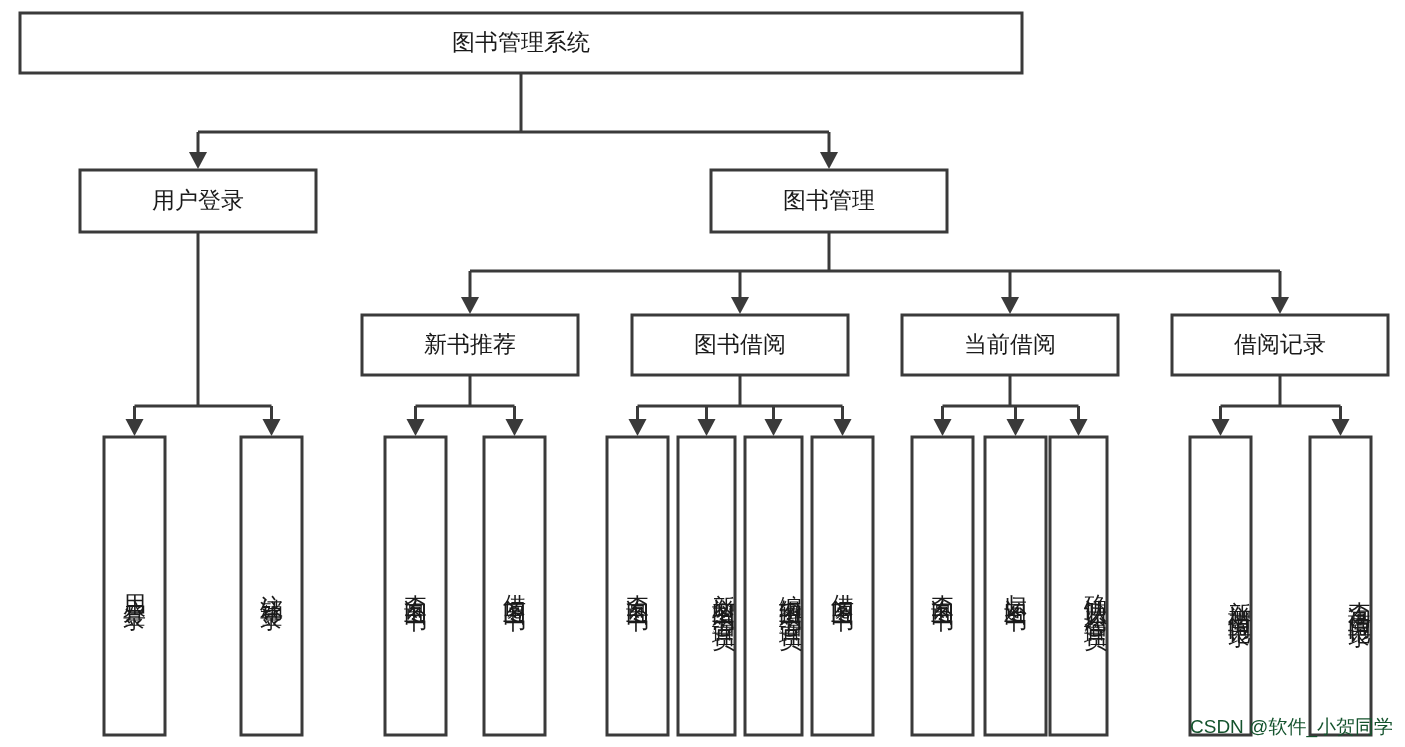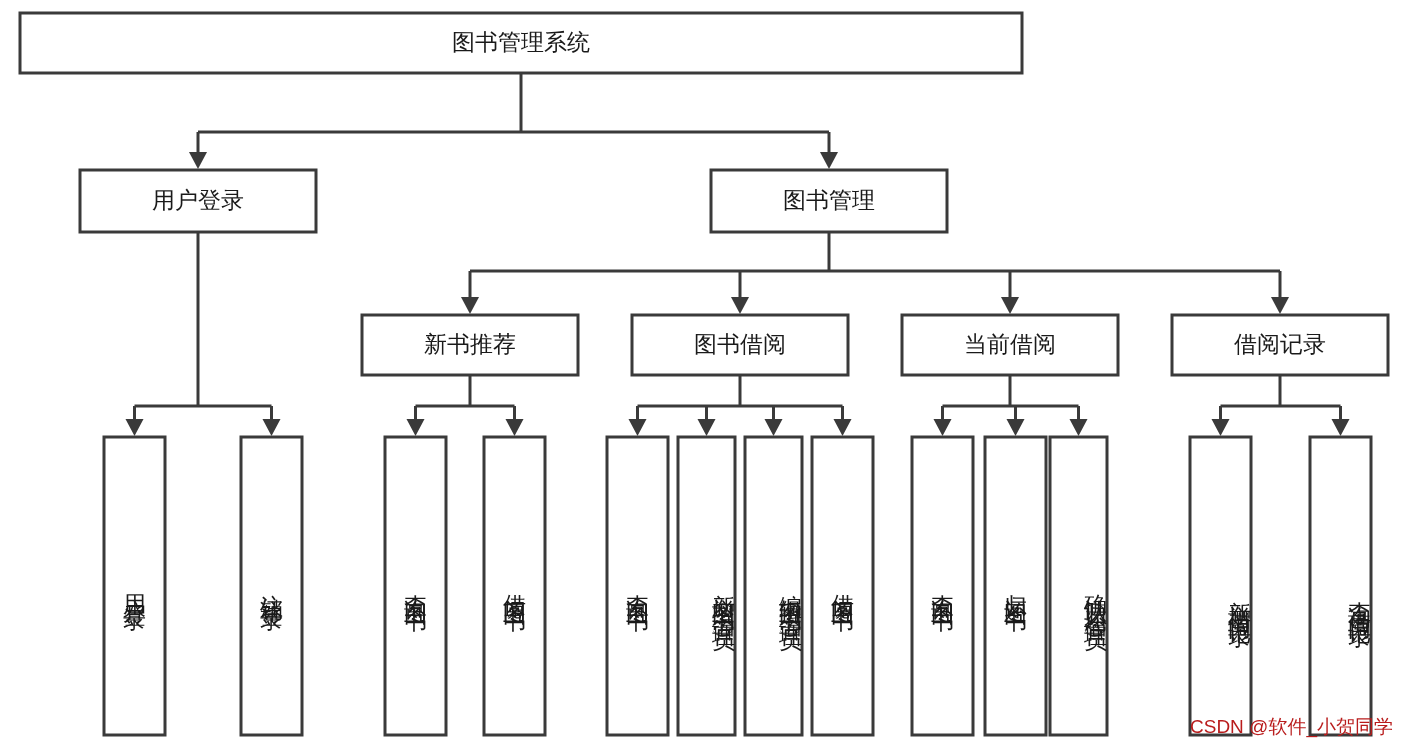--- a/index.html
+++ b/index.html
@@ -62,21 +62,21 @@
     pointer-events: none;
     text-align: left;
   }
   .node-label-v.center-v {
     align-items: center;
   }
   .watermark {
     position: absolute;
     font-family: "Liberation Sans", "DejaVu Sans", sans-serif;
     font-size: 19px;
-    color: #b91c1c;
+    color: #14532d;
     white-space: nowrap;
     left: 1190px;
     top: 714px;
   }
 </style>
 </head>
 <body>
 
 <div id="diagram-root">
 

